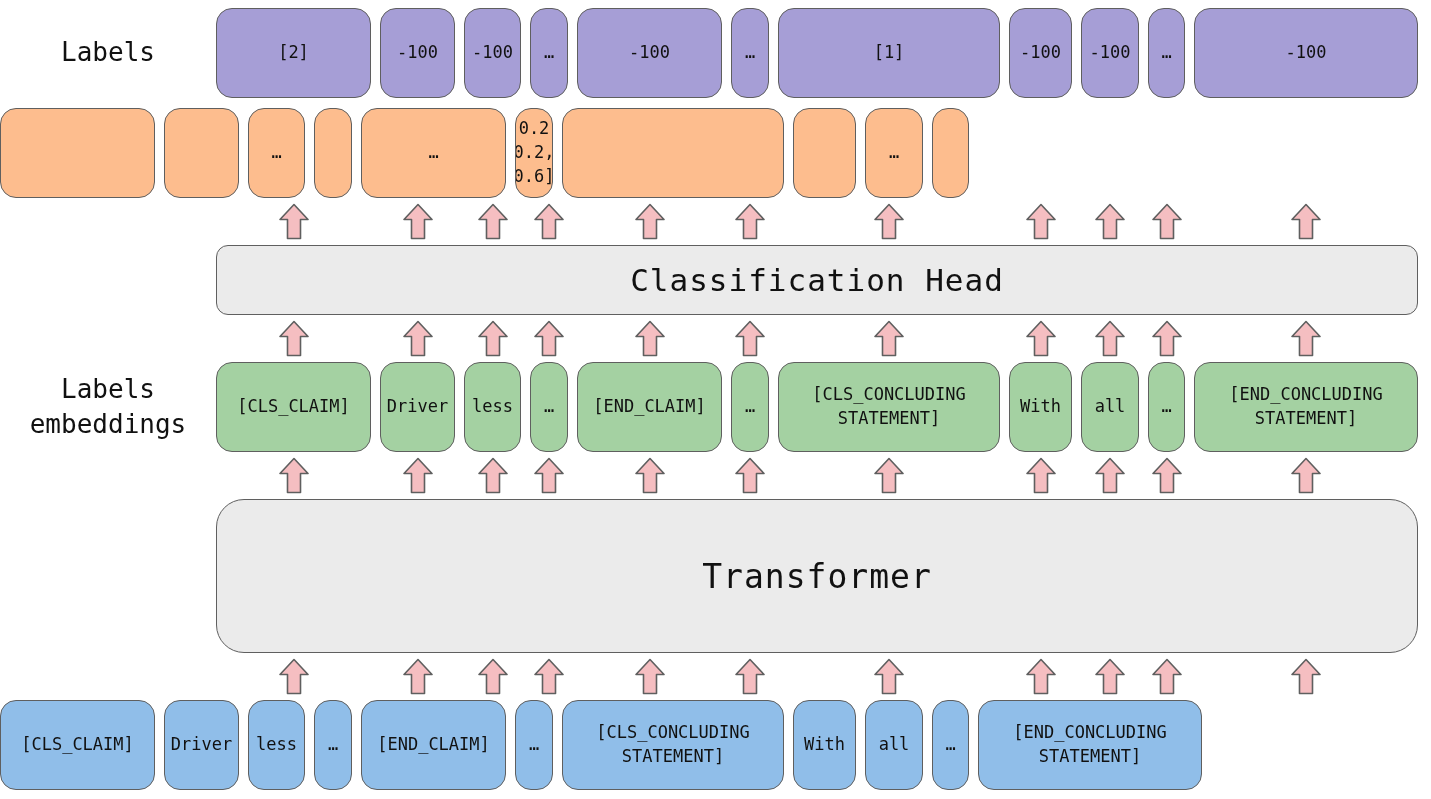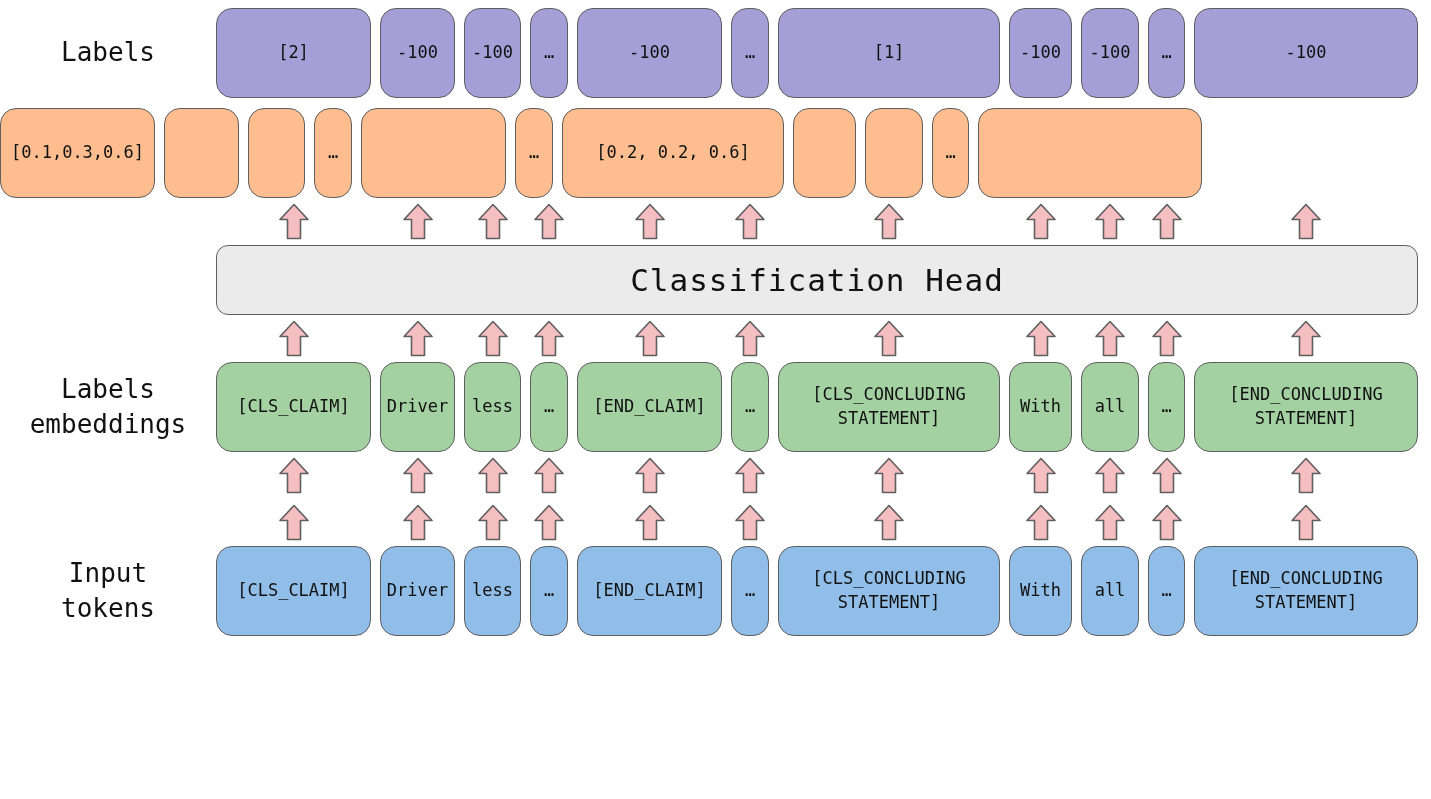--- a/index.html
+++ b/index.html
@@ -82,21 +82,20 @@
         <div class="box">[1]</div>
         <div class="box">-100</div>
         <div class="box">-100</div>
         <div class="box">…</div>
         <div class="box">-100</div>
       </div>
   </section>
 
   <section class="row token-row row-logits">
     <div class="cells">
-        <div class="box">[0.1,0.3,0.6]</div>
         <div class="box"></div>
         <div class="box"></div>
         <div class="box">…</div>
         <div class="box"></div>
         <div class="box">…</div>
         <div class="box">[0.2, 0.2, 0.6]</div>
         <div class="box"></div>
         <div class="box"></div>
         <div class="box">…</div>
         <div class="box"></div>
@@ -305,20 +304,21 @@
         <div class="arrow-cell">
           <svg width="30" height="37" viewBox="0 0 30 37">
             <polygon points="15,1.5 29,16.5 21.5,16.5 21.5,35.5 8.5,35.5 8.5,16.5 1,16.5" fill="var(--arrow-fill)" stroke="var(--border)" stroke-width="1.6" stroke-linejoin="round"></polygon>
           </svg>
         </div>
       </div>
   </section>
 
   <section class="row module-row">
     <div class="label-col"></div>
+    <div class="module transformer">Transformer</div>
   </section>
 
   <section class="row arrow-row">
     <div class="label-col"></div>
     <div class="cells">
         <div class="arrow-cell">
           <svg width="30" height="37" viewBox="0 0 30 37">
             <polygon points="15,1.5 29,16.5 21.5,16.5 21.5,35.5 8.5,35.5 8.5,16.5 1,16.5" fill="var(--arrow-fill)" stroke="var(--border)" stroke-width="1.6" stroke-linejoin="round"></polygon>
           </svg>
         </div>
@@ -369,23 +369,20 @@
         </div>
         <div class="arrow-cell">
           <svg width="30" height="37" viewBox="0 0 30 37">
             <polygon points="15,1.5 29,16.5 21.5,16.5 21.5,35.5 8.5,35.5 8.5,16.5 1,16.5" fill="var(--arrow-fill)" stroke="var(--border)" stroke-width="1.6" stroke-linejoin="round"></polygon>
           </svg>
         </div>
       </div>
   </section>
 
   <section class="row token-row row-inputs">
-    <div class="label-col">
-      <span class="lbl">Input tokens</span>
-    </div>
     <div class="cells">
         <div class="box">[CLS_CLAIM]</div>
         <div class="box">Driver</div>
         <div class="box">less</div>
         <div class="box">…</div>
         <div class="box">[END_CLAIM]</div>
         <div class="box">…</div>
         <div class="box">[CLS_CONCLUDING STATEMENT]</div>
         <div class="box">With</div>
         <div class="box">all</div>

